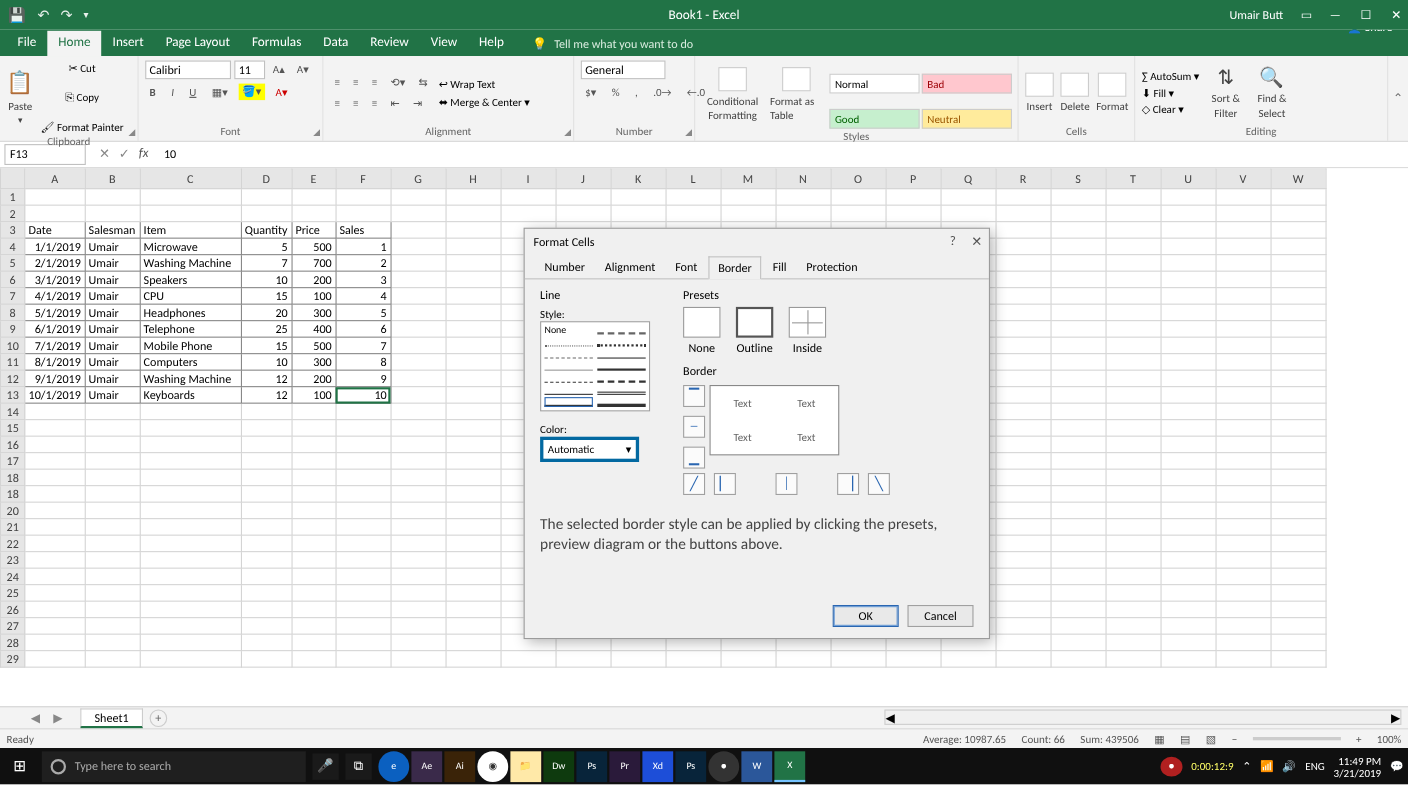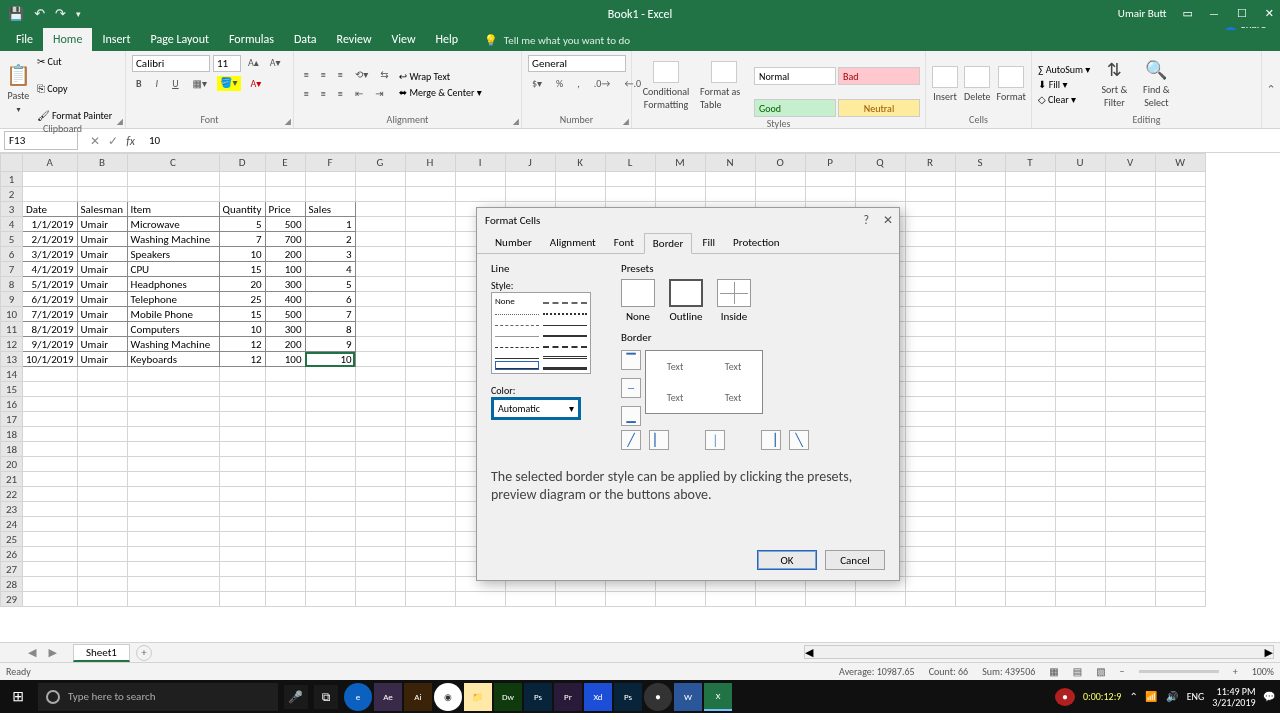--- a/index.html
+++ b/index.html
@@ -24,21 +24,21 @@
 .rgroup { border-right: 1px solid #e1e1e1; padding: 4px 6px 2px; display: flex; flex-direction: column; position: relative; }
 .rgroup .body { flex: 1; display: flex; align-items: center; gap: 6px; }
 .rgroup .glabel { text-align: center; font-size: 10px; color: #666; }
 .btn-v { display: flex; flex-direction: column; align-items: center; justify-content: center; gap: 2px; font-size: 10px; color:#444; }
 .icon-box { width: 26px; height: 22px; background: #fff; border: 1px solid #ccc; }
 .launcher { position:absolute; right:2px; bottom:2px; font-size: 8px; color:#888;}
 .sel { background: #fff; border: 1px solid #c0c0c0; font-size: 11px; padding: 1px 3px; }
 .mini { font-size: 10px; color:#555; padding:1px 4px;}
 .styles-box { display:flex; flex-direction:column; gap:2px;}
 .style-cell{ width:82px; height:18px; border:1px solid #ccc; font-size:10px; padding:2px 4px;margin-top:12px;}
-.sn-normal{background:#fff;} .sn-bad{background:#ffc7ce;color:#9c0006;} .sn-good{background:#c6efce;color:#006100;} .sn-neutral{background:#ffeb9c;color:#9c5700;text-align:center;}
+.sn-normal{background:#fff;} .sn-bad{background:#ffc7ce;color:#9c0006;} .sn-good{background:#c6efce;color:#006100;} .sn-neutral{background:#ffeb9c;color:#9c5700;}
 
 .fbar { height: 24px; border-bottom: 1px solid #d4d4d4; display: flex; align-items: center; background:#fff;}
 .namebox { width: 74px; border: 1px solid #c0c0c0; margin: 2px 4px; font-size: 11px; padding: 2px 4px; background:#fff;}
 .fctl { display: flex; gap: 8px; padding: 0 8px; color: #888; font-size: 12px;}
 .fx { font-style: italic; color:#555; }
 .fval { font-size: 11px; padding-left: 6px; }
 
 .grid-wrap { position: relative; height: 489px; overflow:hidden; background:#fff;}
 table.sheet { border-collapse: collapse; table-layout: fixed; font-size: 11px; }
 .sheet th { background: #e6e6e6; border: 1px solid #d4d4d4; font-weight: normal; color:#444; }
@@ -140,21 +140,21 @@
 </div>
 
 <div class="ribbon">
   <div class="rgroup" style="width:126px">
     <div class="body">
       <div class="btn-v">
           <div style="font-size:20px">📋</div>
           <span>Paste</span>
           <span style="font-size:8px">▾</span>
         </div>
-      <div style="display:flex;flex-direction:column;gap:14px;font-size:10px;">
+      <div style="display:flex;flex-direction:column;gap:14px;font-size:10px;align-items:center;">
         <div>✂ <span>Cut</span></div>
         <div>⎘ <span>Copy</span></div>
         <div>🖌 <span>Format Painter</span></div>
       </div>
     </div>
     <div class="glabel">Clipboard</div>
     <span class="launcher">◢</span>
   </div>
 
   <div class="rgroup" style="width:168px">
@@ -200,21 +200,21 @@
         <div>↩ <span>Wrap Text</span></div>
         <div>⬌ <span>Merge &amp; Center</span> ▾</div>
       </div>
     </div>
     <div class="glabel">Alignment</div>
     <span class="launcher">◢</span>
   </div>
 
   <div class="rgroup" style="width:110px">
     <div class="body" style="flex-direction:column;gap:4px;align-items:flex-start;">
-      <div class="sel" style="width:98px">General</div>
+      <div class="sel" style="width:77px">General</div>
       <div style="display:flex;gap:6px;">
         <span class="mini">$▾</span>
         <span class="mini">%</span>
         <span class="mini">,</span>
         <span class="mini">.0→</span>
         <span class="mini">←.0</span>
       </div>
     </div>
     <div class="glabel">Number</div>
     <span class="launcher">◢</span>

